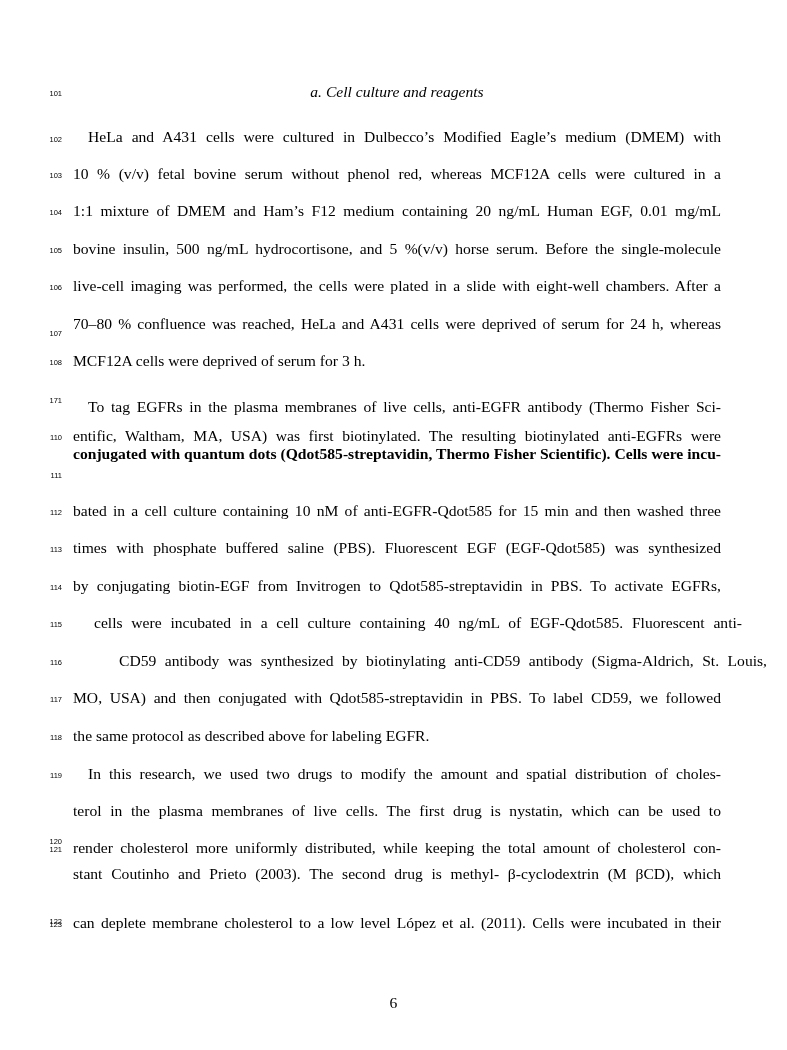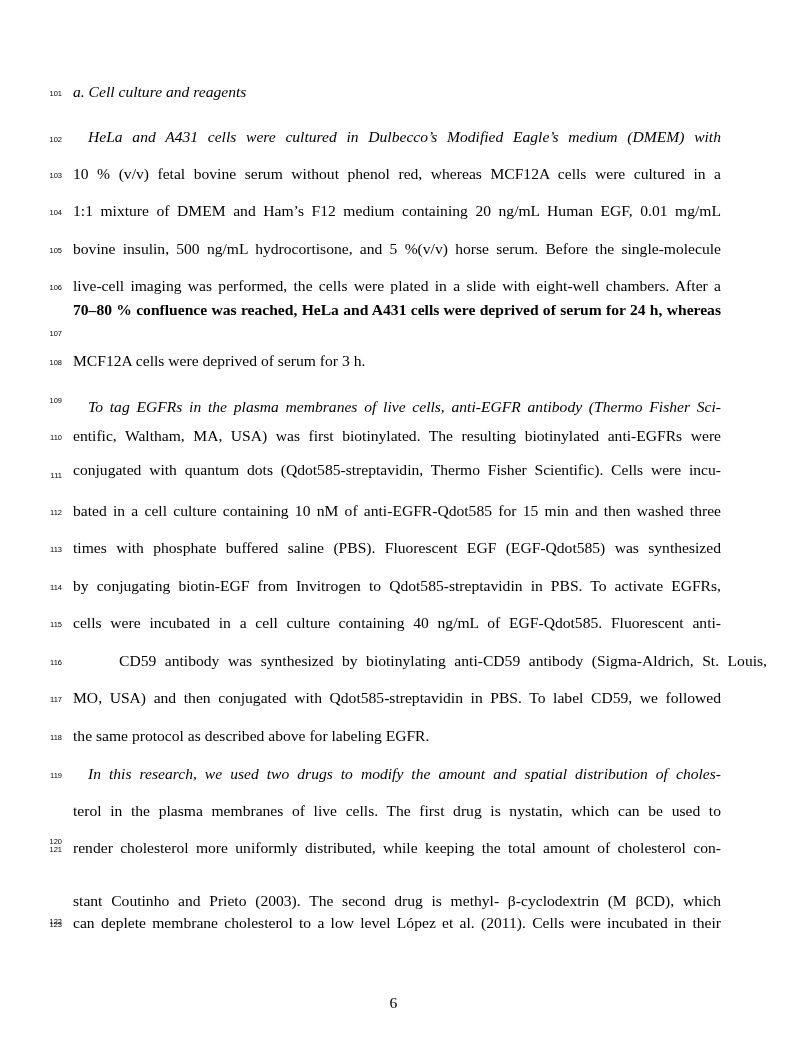--- a/index.html
+++ b/index.html
@@ -4,68 +4,68 @@
 <style>
   html, body { margin: 0; padding: 0; background: #ffffff; }
   body { width: 787px; height: 1050px; position: relative; overflow: hidden;
          font-family: "Liberation Serif", "DejaVu Serif", serif; color: #000; }
   .line { position: absolute; left: 73px; width: 648px; font-size: 15.6px; line-height: 20px;
           white-space: nowrap; }
   .justify { text-align: justify; text-align-last: justify; white-space: normal; }
   .lineno { position: absolute; left: 40px; width: 22px; text-align: right; font-size: 7.5px;
             font-family: "Liberation Sans", "DejaVu Sans", sans-serif; color: #000; line-height: 20px; }
   .heading { font-style: italic; }
-  .indent { text-indent: 15px; font-style: italic; }
+  .indent { text-indent: 15px; }
   .pagenum { position: absolute; left: 0; width: 787px; text-align: center; top: 994px;
              font-size: 15.6px; }
 </style>
 </head>
 <body>
 
 <div id="page">
     <div class="lineno" style="top: 84px;">101</div>
-    <div class="line heading" style="top: 82px;">a. Cell culture and reagents</div>
+    <div class="line heading" style="top: 82px; text-align: center;">a. Cell culture and reagents</div>
     <div class="lineno" style="top: 130px;">102</div>
     <div class="line indent justify" style="top: 127px;">HeLa and A431 cells were cultured in Dulbecco’s Modified Eagle’s medium (DMEM) with</div>
     <div class="lineno" style="top: 166px;">103</div>
     <div class="line justify" style="top: 164px;">10 % (v/v) fetal bovine serum without phenol red, whereas MCF12A cells were cultured in a</div>
     <div class="lineno" style="top: 203px;">104</div>
     <div class="line justify" style="top: 201px;">1:1 mixture of DMEM and Ham’s F12 medium containing 20 ng/mL Human EGF, 0.01 mg/mL</div>
     <div class="lineno" style="top: 241px;">105</div>
     <div class="line justify" style="top: 239px;">bovine insulin, 500 ng/mL hydrocortisone, and 5 %(v/v) horse serum. Before the single-molecule</div>
     <div class="lineno" style="top: 278px;">106</div>
     <div class="line justify" style="top: 276px;">live-cell imaging was performed, the cells were plated in a slide with eight-well chambers. After a</div>
     <div class="lineno" style="top: 324px;">107</div>
-    <div class="line justify" style="top: 300px; font-weight: bold;">70–80 % confluence was reached, HeLa and A431 cells were deprived of serum for 24 h, whereas</div>
+    <div class="line justify" style="top: 314px;">70–80 % confluence was reached, HeLa and A431 cells were deprived of serum for 24 h, whereas</div>
     <div class="lineno" style="top: 353px;">108</div>
     <div class="line" style="top: 351px;">MCF12A cells were deprived of serum for 3 h.</div>
-    <div class="lineno" style="top: 391px;">109</div>
+    <div class="lineno" style="top: 391px;">171</div>
     <div class="line indent justify" style="top: 389px; margin-top: 8px;">To tag EGFRs in the plasma membranes of live cells, anti-EGFR antibody (Thermo Fisher Sci-</div>
     <div class="lineno" style="top: 428px;">110</div>
     <div class="line justify" style="top: 426px;">entific, Waltham, MA, USA) was first biotinylated.  The resulting biotinylated anti-EGFRs were</div>
     <div class="lineno" style="top: 466px;">111</div>
-    <div class="line justify" style="top: 460px;">conjugated with quantum dots (Qdot585-streptavidin, Thermo Fisher Scientific). Cells were incu-</div>
+    <div class="line justify" style="top: 444px; font-weight: bold;">conjugated with quantum dots (Qdot585-streptavidin, Thermo Fisher Scientific). Cells were incu-</div>
     <div class="lineno" style="top: 503px;">112</div>
     <div class="line justify" style="top: 501px;">bated in a cell culture containing 10 nM of anti-EGFR-Qdot585 for 15 min and then washed three</div>
     <div class="lineno" style="top: 540px;">113</div>
     <div class="line justify" style="top: 538px;">times with phosphate buffered saline (PBS). Fluorescent EGF (EGF-Qdot585) was synthesized</div>
     <div class="lineno" style="top: 578px;">114</div>
     <div class="line justify" style="top: 576px;">by conjugating biotin-EGF from Invitrogen to Qdot585-streptavidin in PBS. To activate EGFRs,</div>
     <div class="lineno" style="top: 615px;">115</div>
-    <div class="line justify" style="top: 613px;">cells were incubated in a cell culture containing 40 ng/mL of EGF-Qdot585.  Fluorescent anti-</div>
+    <div class="line justify" style="top: 613px; margin-left: 21px;">cells were incubated in a cell culture containing 40 ng/mL of EGF-Qdot585.  Fluorescent anti-</div>
     <div class="lineno" style="top: 653px;">116</div>
     <div class="line justify" style="top: 651px; margin-left: 46px;">CD59 antibody was synthesized by biotinylating anti-CD59 antibody (Sigma-Aldrich, St. Louis,</div>
     <div class="lineno" style="top: 690px;">117</div>
     <div class="line justify" style="top: 688px;">MO, USA) and then conjugated with Qdot585-streptavidin in PBS. To label CD59, we followed</div>
     <div class="lineno" style="top: 728px;">118</div>
     <div class="line" style="top: 726px;">the same protocol as described above for labeling EGFR.</div>
     <div class="lineno" style="top: 766px;">119</div>
     <div class="line indent justify" style="top: 764px;">In this research, we used two drugs to modify the amount and spatial distribution of choles-</div>
     <div class="lineno" style="top: 832px;">120</div>
     <div class="line justify" style="top: 801px;">terol in the plasma membranes of live cells.  The first drug is nystatin, which can be used to</div>
     <div class="lineno" style="top: 840px;">121</div>
     <div class="line justify" style="top: 838px;">render cholesterol more uniformly distributed, while keeping the total amount of cholesterol con-</div>
     <div class="lineno" style="top: 878px; margin-top: 34px;">122</div>
-    <div class="line justify" style="top: 891px;">stant Coutinho and Prieto (2003).  The second drug is methyl- β-cyclodextrin (M βCD), which</div>
+    <div class="line justify" style="top: 864px;">stant Coutinho and Prieto (2003).  The second drug is methyl- β-cyclodextrin (M βCD), which</div>
     <div class="lineno" style="top: 915px;">123</div>
     <div class="line justify" style="top: 913px;">can deplete membrane cholesterol to a low level López et al. (2011). Cells were incubated in their</div>
   </div>
 <div class="pagenum">6</div>
 
 </body></html>

